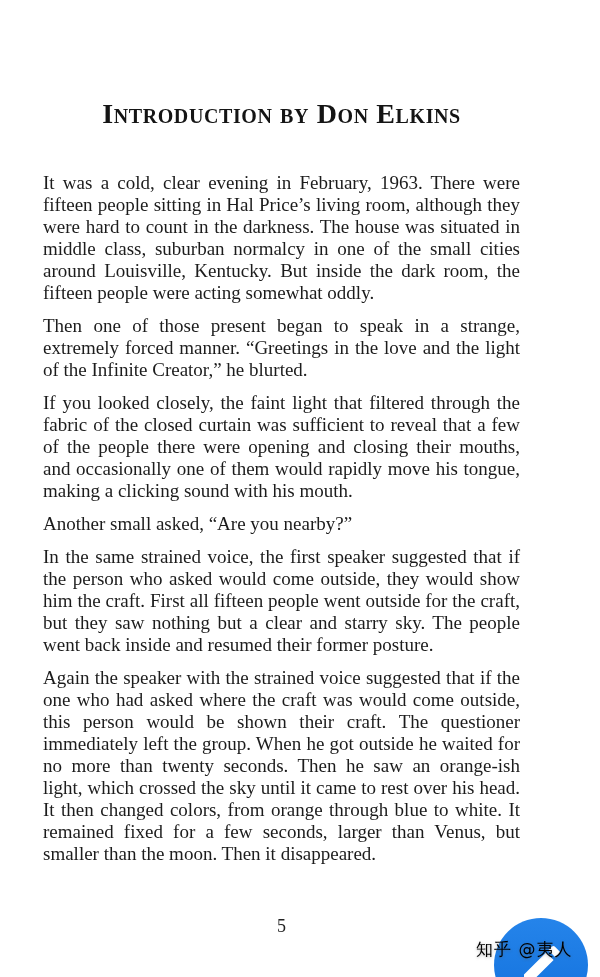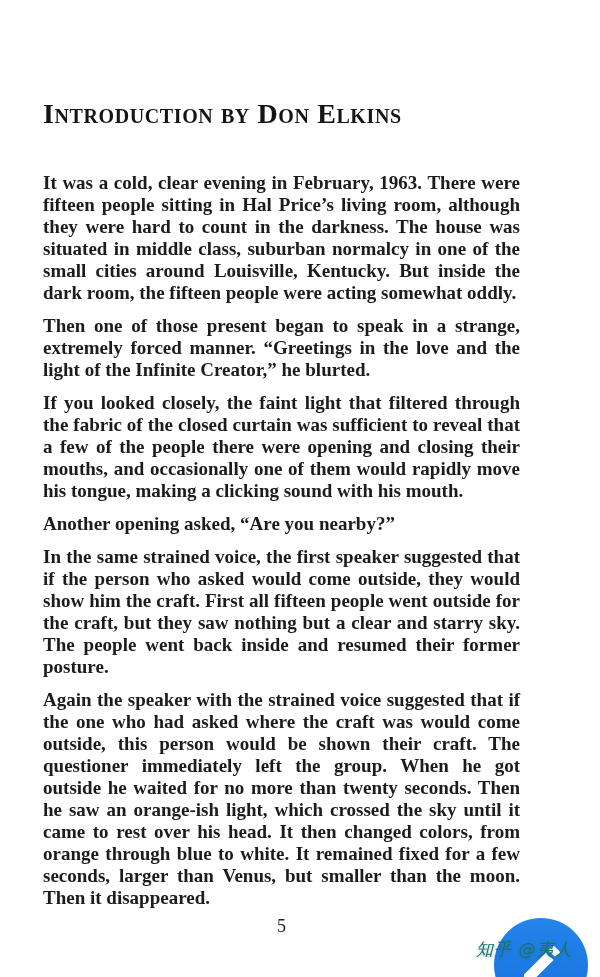--- a/index.html
+++ b/index.html
@@ -20,31 +20,30 @@
     position: absolute;
     left: 43px;
     top: 98px;
     width: 477px;
   }
   .title {
     font-size: 28px;
     font-weight: 700;
     font-variant: small-caps;
     letter-spacing: 0.6px;
-    text-align: left;
+    text-align: center;
     color: #141414;
     margin: 0 0 42px 0;
   }
   .body-text p {
     font-size: 19px;
     line-height: 22px;
     text-align: justify;
     margin: 0 0 11px 0;
     color: #1c1c1c;
-    font-weight: bold;
   }
   .page-number {
     position: absolute;
     left: 43px;
     top: 916px;
     width: 477px;
     text-align: center;
     font-size: 18px;
     color: #222222;
   }
@@ -72,40 +71,39 @@
     width: 48px;
     height: 48px;
   }
   .wm-text {
     position: absolute;
     left: 476px;
     top: 938px;
     font-family: "DejaVu Sans", "Liberation Sans", sans-serif;
     font-size: 17px;
     font-weight: 400;
-    color: #0f766e;
+    color: #000000;
     white-space: nowrap;
     text-shadow: 0 1px 3px rgba(90, 90, 90, 0.45);
     letter-spacing: 1px;
-    font-style: italic;
   }
 </style>
 </head>
 <body>
 
 <div class="page">
 
   <div class="content">
     <h1 class="title">Introduction by Don Elkins</h1>
 
     <div class="body-text">
       <p>It was a cold, clear evening in February, 1963. There were fifteen people sitting in Hal Price’s living room, although they were hard to count in the darkness. The house was situated in middle class, suburban normalcy in one of the small cities around Louisville, Kentucky. But inside the dark room, the fifteen people were acting somewhat oddly.</p>
       <p>Then one of those present began to speak in a strange, extremely forced manner. “Greetings in the love and the light of the Infinite Creator,” he blurted.</p>
       <p>If you looked closely, the faint light that filtered through the fabric of the closed curtain was sufficient to reveal that a few of the people there were opening and closing their mouths, and occasionally one of them would rapidly move his tongue, making a clicking sound with his mouth.</p>
-      <p>Another opening asked, “Are you nearby?”</p>
+      <p>Another small asked, “Are you nearby?”</p>
       <p>In the same strained voice, the first speaker suggested that if the person who asked would come outside, they would show him the craft. First all fifteen people went outside for the craft, but they saw nothing but a clear and starry sky. The people went back inside and resumed their former posture.</p>
       <p>Again the speaker with the strained voice suggested that if the one who had asked where the craft was would come outside, this person would be shown their craft. The questioner immediately left the group. When he got outside he waited for no more than twenty seconds. Then he saw an orange-ish light, which crossed the sky until it came to rest over his head. It then changed colors, from orange through blue to white. It remained fixed for a few seconds, larger than Venus, but smaller than the moon. Then it disappeared.</p>
     </div>
   </div>
 
   <div class="page-number">5</div>
 
   <div class="watermark">
     <div class="wm-circle">
       <svg class="wm-pencil" viewBox="0 0 24 24" aria-hidden="true">

